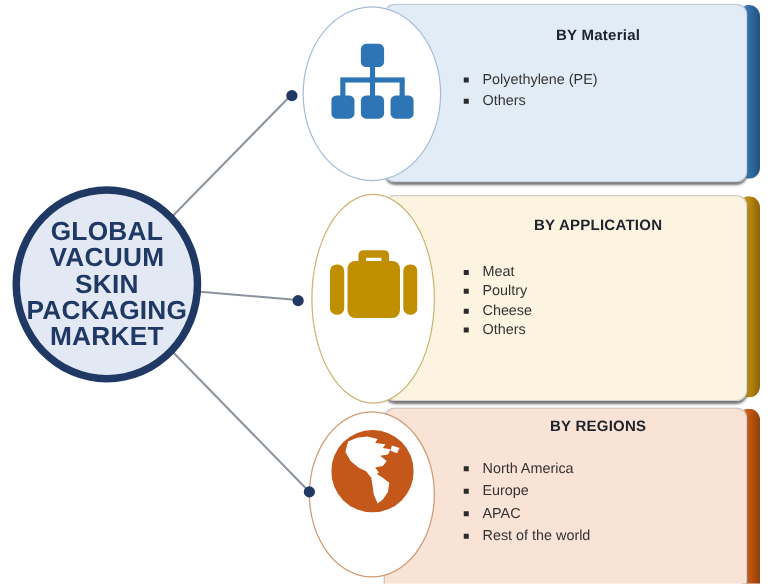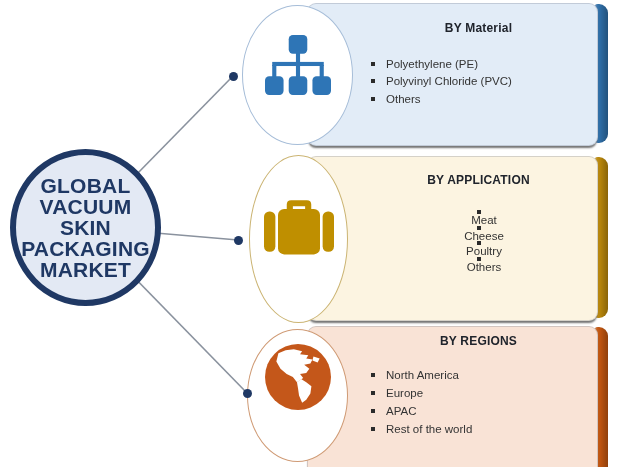--- a/index.html
+++ b/index.html
@@ -48,21 +48,21 @@
   .bullet{display:inline-block;width:4px;height:4px;background:#2b2b2b;margin-right:11px;flex:0 0 auto;}
 
   .panel-material{top:3px;height:143px;}
   .panel-material .panel-title{padding-top:17px;}
   .panel-material .panel-list{margin-top:20px;}
   .panel-material .panel-list li{height:17.5px;}
 
   .panel-application{top:156px;height:165px;}
   .panel-application .panel-title{padding-top:16px;}
   .panel-application .panel-list{margin-top:23px;}
-  .panel-application .panel-list li{height:15.5px;flex-direction:column;}
+  .panel-application .panel-list li{height:15.5px;}
 
   .panel-regions{top:326px;height:167px;}
   .panel-regions .panel-title{padding-top:7px;}
   .panel-regions .panel-list{margin-top:18px;}
   .panel-regions .panel-list li{height:18px;}
 
   
   .ellipse{
     position:absolute;border-radius:50%;background:#ffffff;z-index:4;
     border:1.5px solid var(--stroke);box-sizing:border-box;
@@ -100,46 +100,42 @@
     <div class="panel-spine"></div>
     <div class="panel-body">
       <h3 class="panel-title">BY Material</h3>
       <ul class="panel-list">
         <li>
             <span class="bullet"></span>
             <span>Polyethylene (PE)</span>
           </li>
         <li>
             <span class="bullet"></span>
-            <span>Polyvinyl Chloride (PVC)</span>
-          </li>
-        <li>
-            <span class="bullet"></span>
             <span>Others</span>
           </li>
       </ul>
     </div>
   </section>
 
   <section class="panel panel-application" style="--bg: #fcf4e1; --spine: #b8860b; --stroke: #cbb473;">
     <div class="panel-spine"></div>
     <div class="panel-body">
       <h3 class="panel-title">BY APPLICATION</h3>
       <ul class="panel-list">
         <li>
             <span class="bullet"></span>
             <span>Meat</span>
           </li>
         <li>
             <span class="bullet"></span>
+            <span>Poultry</span>
+          </li>
+        <li>
+            <span class="bullet"></span>
             <span>Cheese</span>
-          </li>
-        <li>
-            <span class="bullet"></span>
-            <span>Poultry</span>
           </li>
         <li>
             <span class="bullet"></span>
             <span>Others</span>
           </li>
       </ul>
     </div>
   </section>
 
   <section class="panel panel-regions" style="--bg: #f9e3d6; --spine: #c05510; --stroke: #cf9a74;">

